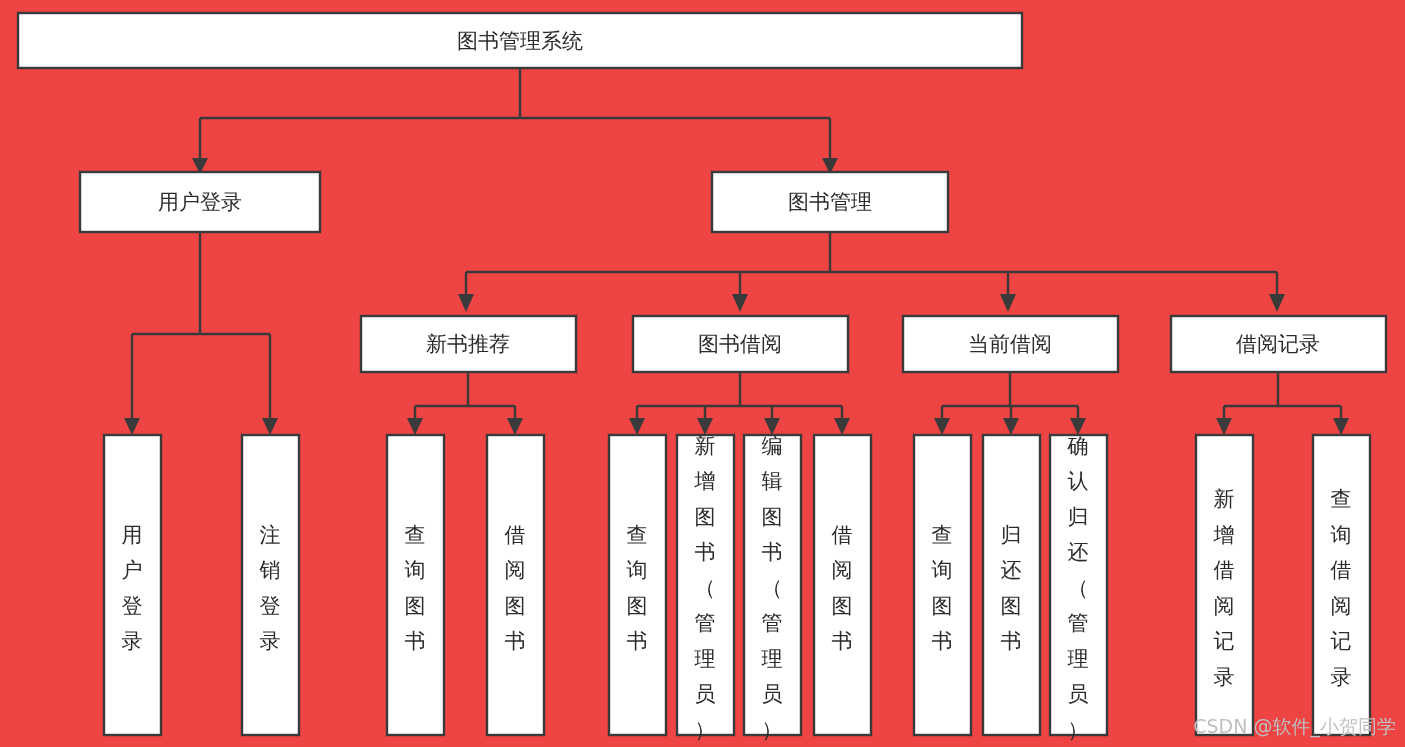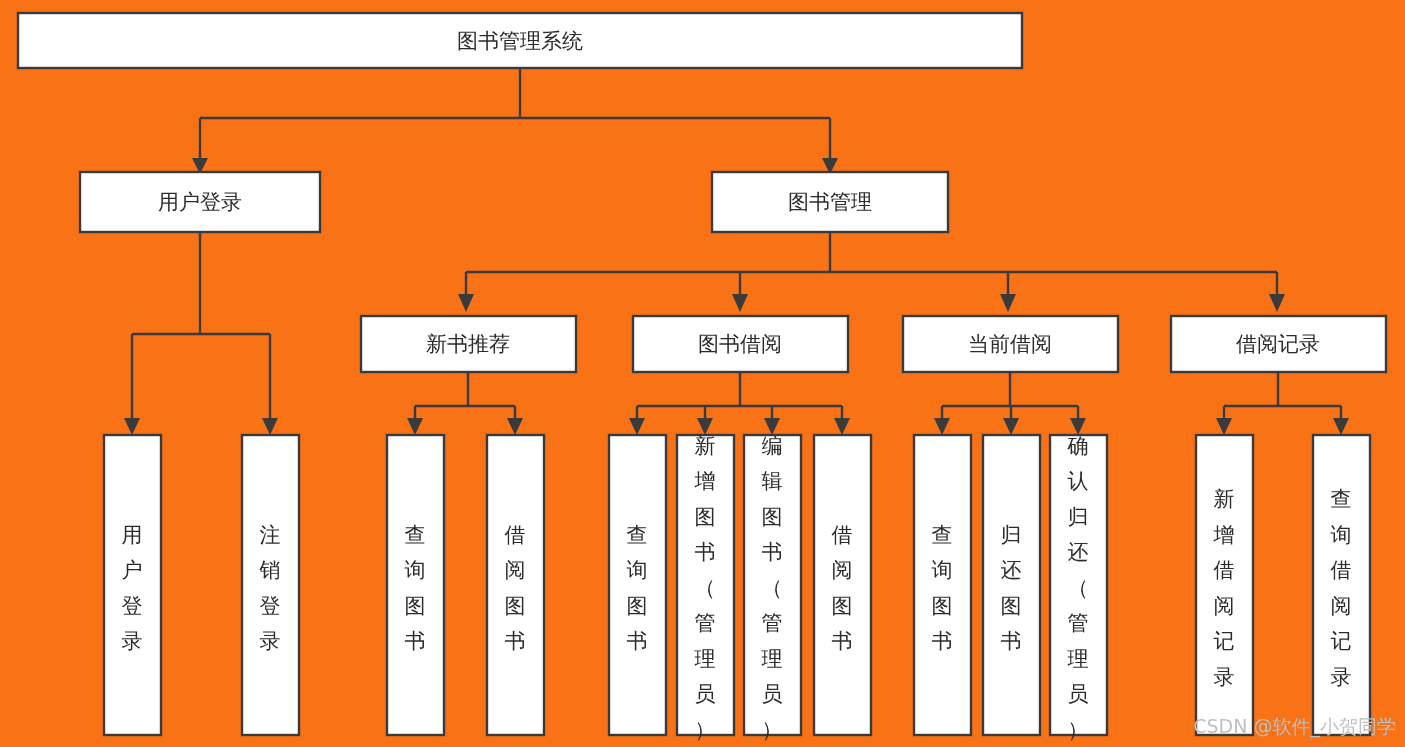--- a/index.html
+++ b/index.html
@@ -11,21 +11,21 @@
   body {
     width: 1405px;
     height: 747px;
     font-family: "DejaVu Sans", "Liberation Sans", sans-serif;
     overflow: hidden;
   }
   #diagram-root {
     position: relative;
     width: 1405px;
     height: 747px;
-    background: #f97316;
+    background: #ef4444;
   }
   svg.diagram-canvas {
     position: absolute;
     left: 0;
     top: 0;
     width: 1405px;
     height: 747px;
     display: block;
   }
   .node-box {

